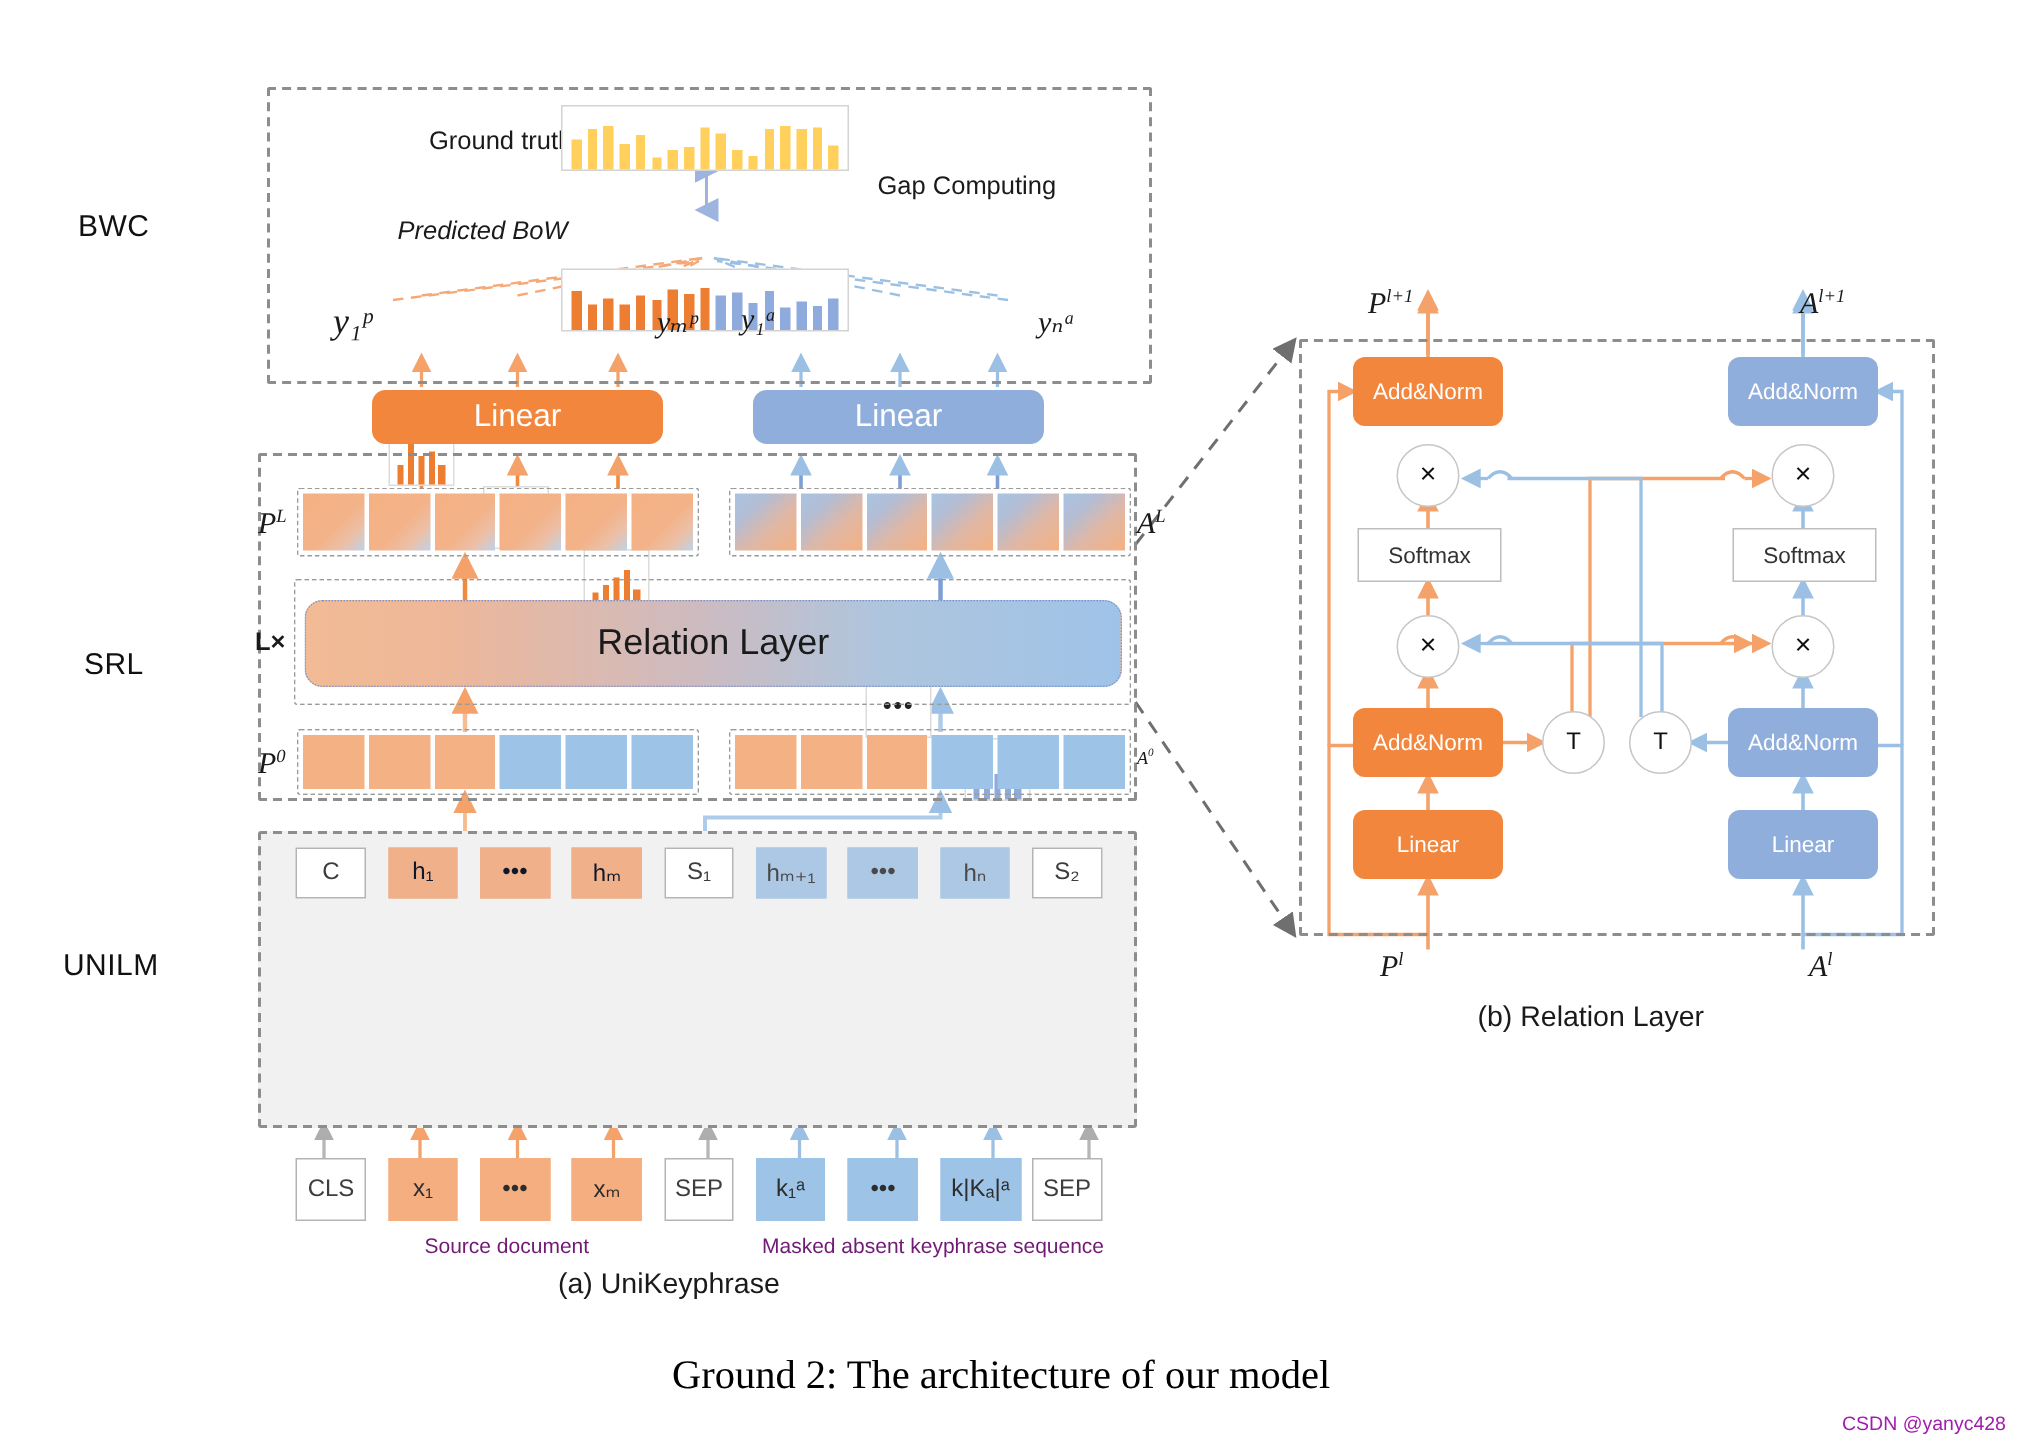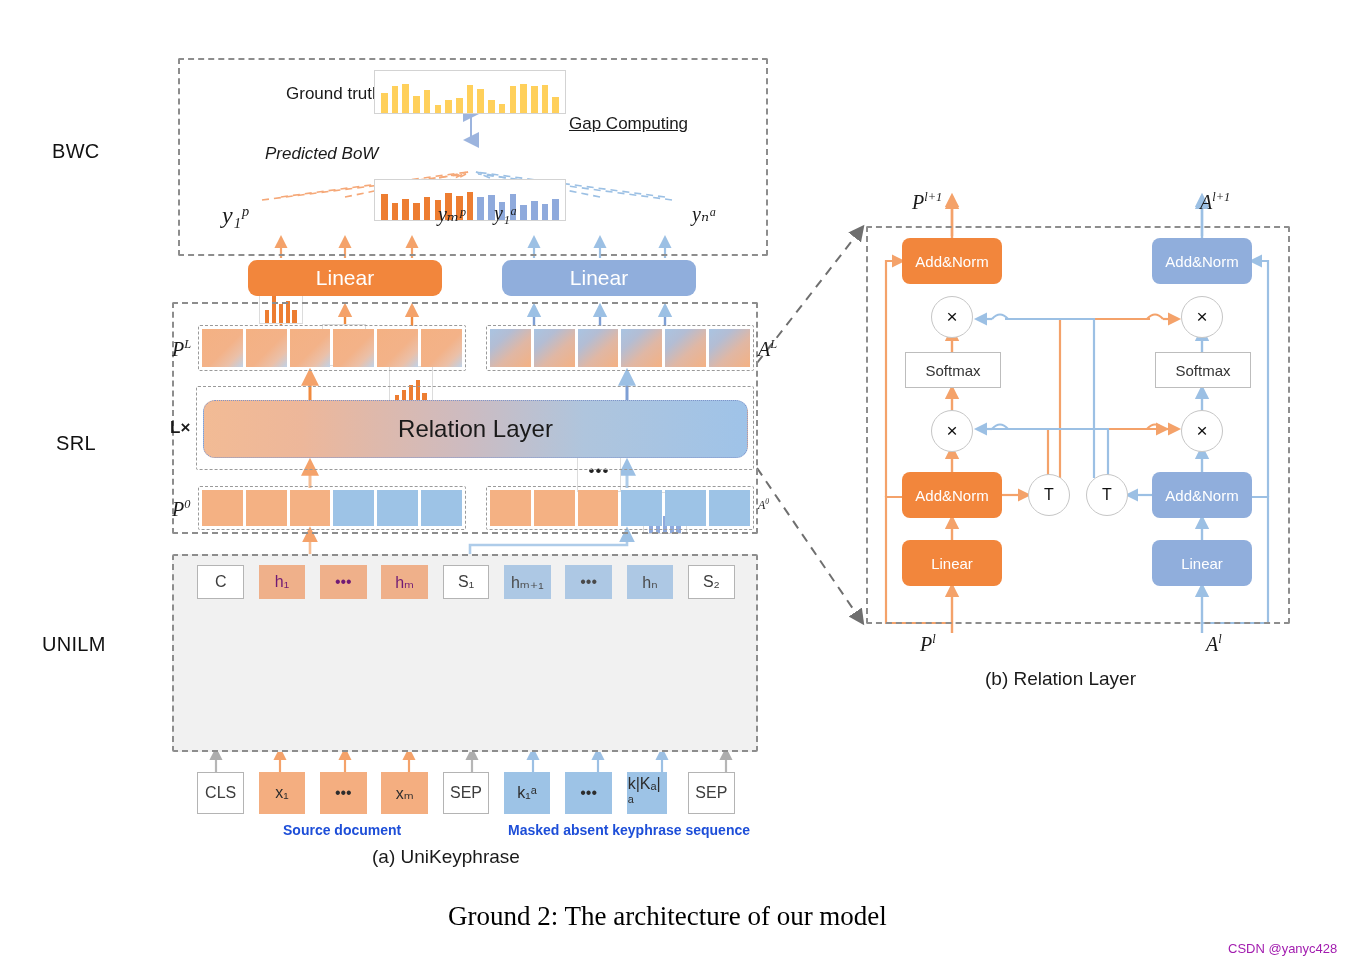--- a/index.html
+++ b/index.html
@@ -30,34 +30,34 @@
   .cell{box-sizing:border-box;}
   .cell-o{background:#F4B183;}
   .cell-b{background:#9DC3E6;}
   
   .cell-gp{background:linear-gradient(135deg,#F4B183 0%,#F3B288 55%,#EBC0A8 78%,#BFD2E8 100%);}
   .cell-ga2{background:linear-gradient(318deg,#F4B183 0%,#E0B7A4 40%,#B3BDD4 72%,#A9C4E2 100%);}
 
   
   .tok{box-sizing:border-box;display:flex;align-items:center;justify-content:center;
        font-size:16px;color:#3d3d3d;background:#fff;border:1px solid #c9c9c9;}
-  .tok.h-o{background:#EFB08A;border-color:#EFB08A;color:#701a75;}
+  .tok.h-o{background:#EFB08A;border-color:#EFB08A;color:#0f172a;}
   .tok.h-b{background:#ADC8E4;border-color:#ADC8E4;color:#4a4a4a;}
   .tok.in-o{background:#F4AE80;border-color:#F4AE80;color:#2d2d2d;text-align:right;}
   .tok.in-b{background:#9DC3E6;border-color:#9DC3E6;color:#2d2d2d;}
   .tok.plain{background:#fff;border:1px solid #b4b4b4;}
   .unilm-bg{background:#f1f1f1;}
 
   
   .bowframe{box-sizing:border-box;border:1px solid #d3d3d3;background:#fff;position:relative;}
   .bar{position:absolute;bottom:0;}
   .mini{box-sizing:border-box;border:1px solid #dcdcdc;background:#fff;position:relative;}
 
   .cap-text{font-size:17px;color:#1a1a1a;white-space:nowrap;}
-  .small-text{font-size:14px;color:#1d4ed8;white-space:nowrap;font-weight:bold;}
+  .small-text{font-size:14px;color:#701a75;white-space:nowrap;}
   .math{font-family:"Liberation Serif","DejaVu Serif",serif;font-style:italic;white-space:nowrap;}
   .figcap{font-family:"Liberation Serif","DejaVu Serif",serif;font-size:27px;color:#000;white-space:nowrap;}
   .watermark{font-size:13px;color:#a21caf;white-space:nowrap;}
 
   
   .rl-box{box-sizing:border-box;border-radius:8px;display:flex;align-items:center;
           justify-content:center;color:#fff;font-size:15px;}
   .rl-soft{box-sizing:border-box;border:1px solid #bdbdbd;background:#fff;color:#333;
            display:flex;align-items:center;justify-content:center;font-size:15px;}
   .op-circle{box-sizing:border-box;border-radius:50%;border:1.4px solid #c6c6c6;background:#fff;
@@ -263,21 +263,21 @@
 </svg>
 
 <div class="abs stage-label" style="left:52px;top:140px;">BWC</div>
 <div class="abs stage-label" style="left:56px;top:432px;">SRL</div>
 <div class="abs stage-label" style="left:42px;top:633px;">UNILM</div>
 
 <div class="abs dframe" style="left:178px;top:58px;width:590px;height:198px;"></div>
 
 <div class="abs cap-text" style="left:286px;top:84px;">Ground truth BoW</div>
 <div class="abs cap-text" style="left:265px;top:144px;font-style:italic;">Predicted BoW</div>
-<div class="abs cap-text" style="left:569px;top:114px;text-decoration:underline;">Gap Computing</div>
+<div class="abs cap-text" style="left:585px;top:114px;">Gap Computing</div>
 
 <div class="abs bowframe" id="gt-bow" style="left:374px;top:70px;width:192px;height:44px;">
     <div class="bar" style="left: 6.03412px; width: 6.63765px; height: 19.84px; background: rgb(255, 208, 91);"></div>
     <div class="bar" style="left: 16.74px; width: 6.63765px; height: 26.88px; background: rgb(255, 208, 91);"></div>
     <div class="bar" style="left: 27.4459px; width: 6.63765px; height: 29.44px; background: rgb(255, 208, 91);"></div>
     <div class="bar" style="left: 38.1518px; width: 6.63765px; height: 16.64px; background: rgb(255, 208, 91);"></div>
     <div class="bar" style="left: 48.8576px; width: 6.63765px; height: 23.04px; background: rgb(255, 208, 91);"></div>
     <div class="bar" style="left: 59.5635px; width: 6.63765px; height: 8.32px; background: rgb(255, 208, 91);"></div>
     <div class="bar" style="left: 70.2694px; width: 6.63765px; height: 13.44px; background: rgb(255, 208, 91);"></div>
     <div class="bar" style="left: 80.9753px; width: 6.63765px; height: 14.72px; background: rgb(255, 208, 91);"></div>
@@ -426,21 +426,21 @@
     <div class="tok plain" style="position: absolute; left: 498.027px; top: 0px; width: 46.6133px; height: 34px;">S₂</div>
   </div>
 <div class="abs" id="input-row" style="left: 190px; top: 772px; width: 552px; height: 42px; position: absolute;">
     <div class="tok plain" style="position: absolute; left: 7.36px; top: 0px; width: 46.6133px; height: 42px;">CLS</div>
     <div class="tok in-o" style="position: absolute; left: 68.6933px; top: 0px; width: 46.6133px; height: 42px;">x₁</div>
     <div class="tok in-o" style="position: absolute; left: 130.027px; top: 0px; width: 46.6133px; height: 42px;">•••</div>
     <div class="tok in-o" style="position: absolute; left: 191.36px; top: 0px; width: 46.6133px; height: 42px;">xₘ</div>
     <div class="tok plain" style="position: absolute; left: 252.693px; top: 0px; width: 46.6133px; height: 42px;">SEP</div>
     <div class="tok in-b" style="position: absolute; left: 314.027px; top: 0px; width: 46px; height: 42px;">k₁ᵃ</div>
     <div class="tok in-b" style="position: absolute; left: 375.36px; top: 0px; width: 46.6133px; height: 42px;">•••</div>
-    <div class="tok in-b" style="position: absolute; left: 436.693px; top: 0px; width: 40px; height: 42px;">k|Kₐ|ᵃ</div>
+    <div class="tok in-b" style="position: absolute; left: 436.693px; top: 0px; width: 54px; height: 42px;">k|Kₐ|ᵃ</div>
     <div class="tok plain" style="position: absolute; left: 498.027px; top: 0px; width: 46.6133px; height: 42px;">SEP</div>
   </div>
 
 <div class="abs small-text" style="left:283px;top:822px;">Source document</div>
 <div class="abs small-text" style="left:508px;top:822px;">Masked absent keyphrase sequence</div>
 
 <div class="abs cap-text" style="left:372px;top:846px;font-size:19px;">(a) UniKeyphrase</div>
 
 <div class="abs dframe" style="left:866px;top:226px;width:424px;height:398px;"></div>
 

